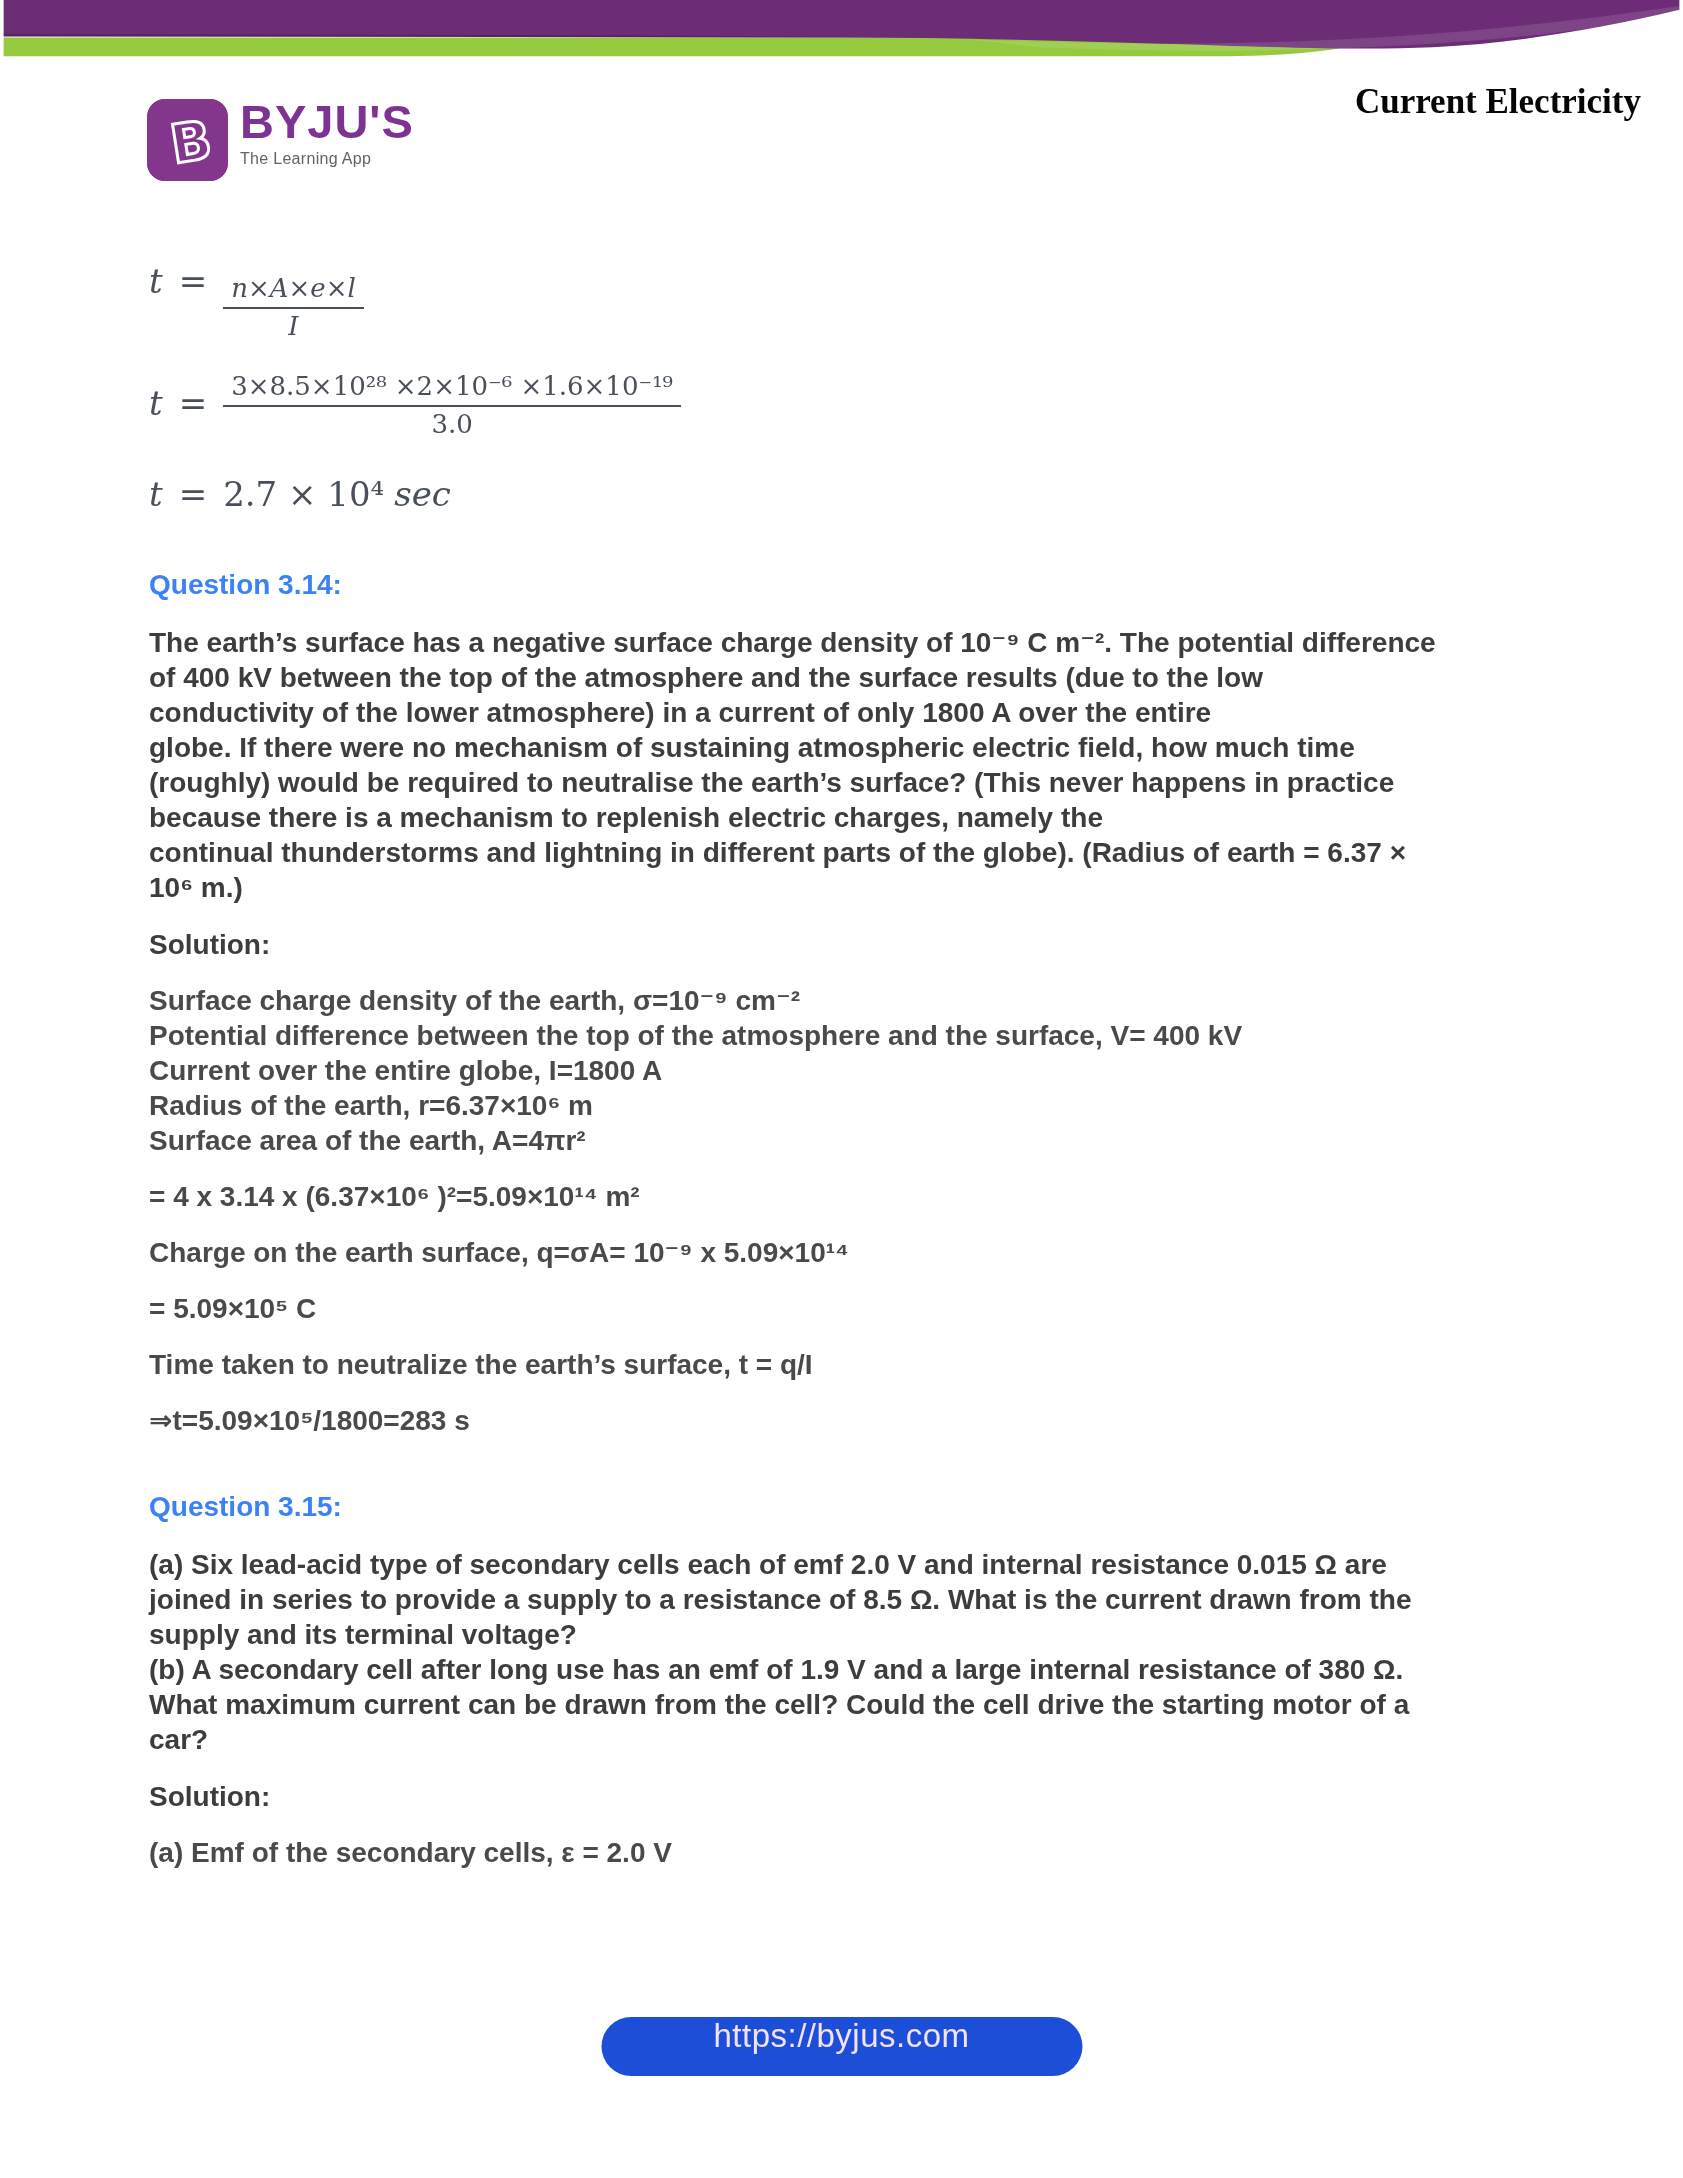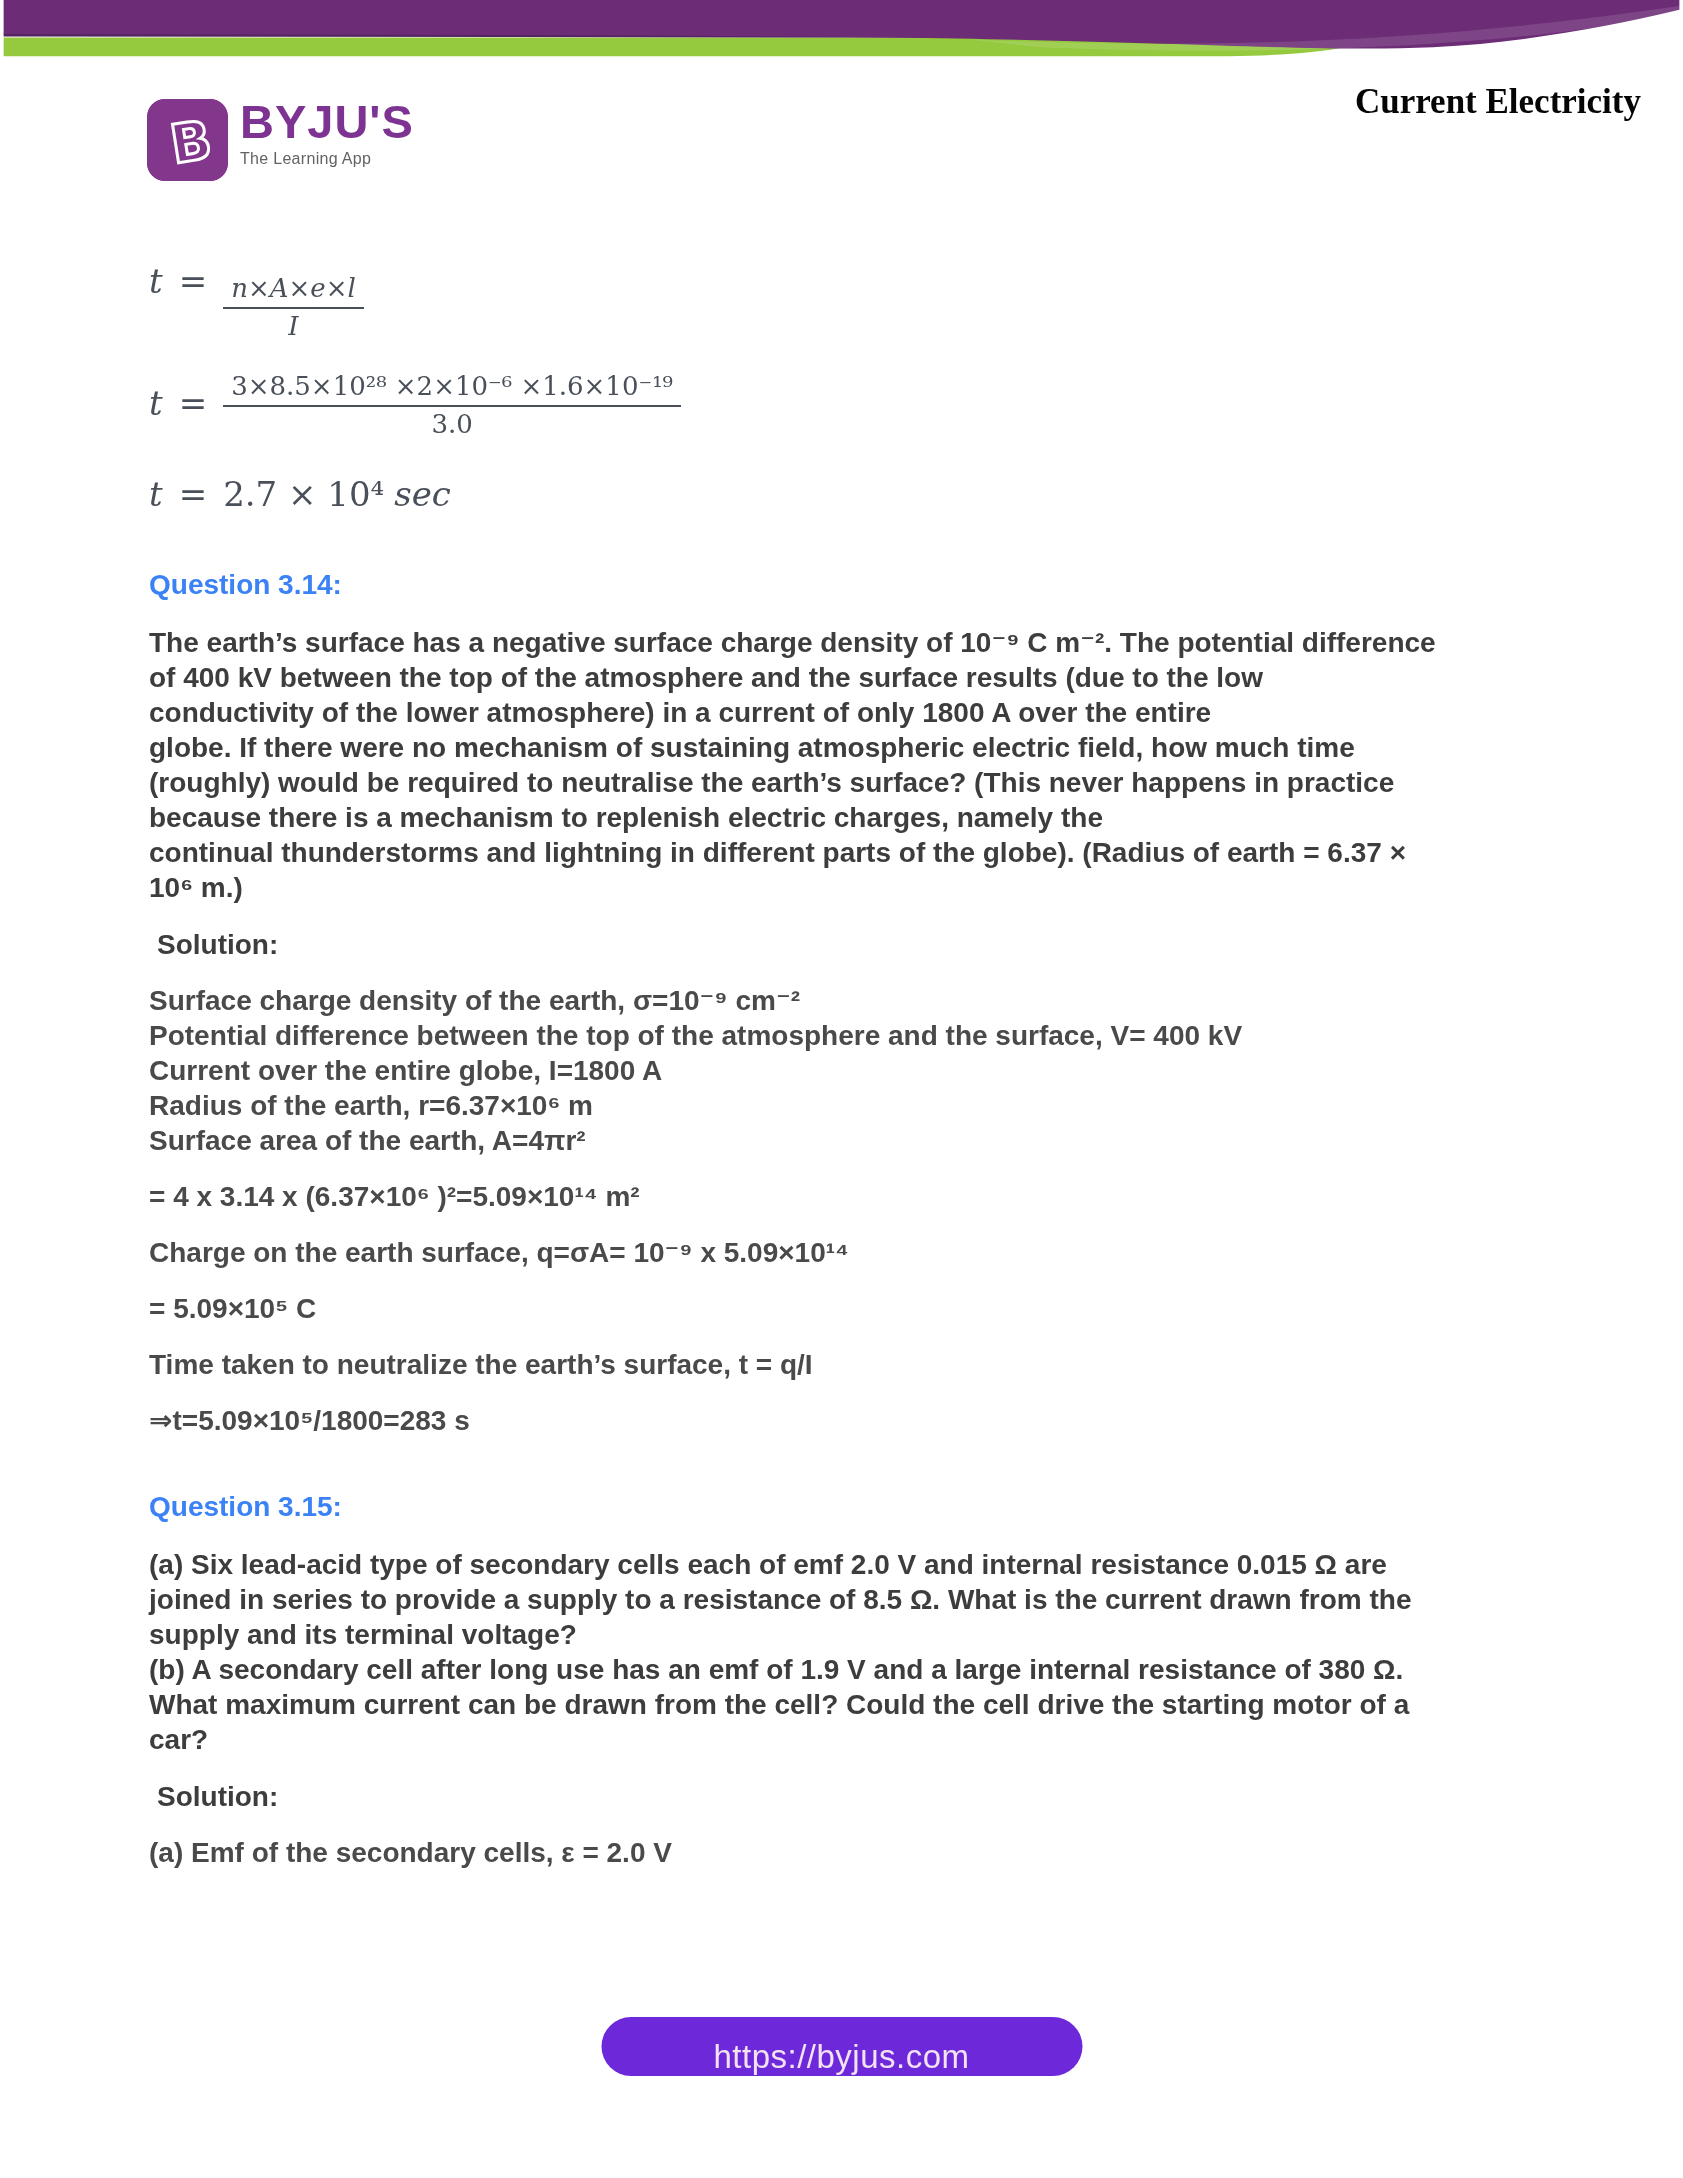--- a/index.html
+++ b/index.html
@@ -52,31 +52,31 @@
   .f1 .frac { font-size: 21px; margin-left: 4px; }
   .f2 { margin-bottom: 30px; }
   .f2 .frac { font-size: 26px; margin-top: 48px; }
   .f3 { margin-bottom: 34px; }
   .f3 .frac { font-size: 26px; font-style: normal; }
   .f4 { margin-bottom: 0; }
   .f4 .unit { font-style: italic; margin-left: 10px; }
 
   .q-heading  { font-size: 28px; font-weight: 700; color: #3b82f6; margin: 0 0 24px 0; }
   .q-body     { font-size: 28px; font-weight: 700; color: #3d3d3d; line-height: 35px; margin: 0 0 24px 0; white-space: pre-line; }
-  .sol-heading{ font-size: 28px; font-weight: 700; color: #3d3d3d; margin: 0 0 22px 8px; }
+  .sol-heading{ font-size: 28px; font-weight: 700; color: #3d3d3d; margin: 0 0 22px 0; }
   .sol-line   { font-size: 28px; font-weight: 700; color: #4a4a4a; line-height: 35px; margin: 0 0 21px 0; white-space: pre-line; }
   .section-314 { margin-top: 55px; }
   .section-315 { margin-top: 53px; }
 
   
   .footer-pill {
     position: absolute; left: 50%; top: 2017px; transform: translateX(-50%);
     width: 481px; height: 59px; border-radius: 32px;
-    background: #6d28d9;
-    display: flex; align-items: flex-end; justify-content: center;
+    background: #1d4ed8;
+    display: flex; align-items: flex-start; justify-content: center;
     cursor: pointer;
   }
   .footer-link { font-size: 33px; color: #f2e2f3; letter-spacing: 0.5px; }
 </style>
 </head>
 <body>
 
 <div class="page">
 
   <svg class="band-svg" width="1683" height="69" viewBox="0 0 1700 70">

